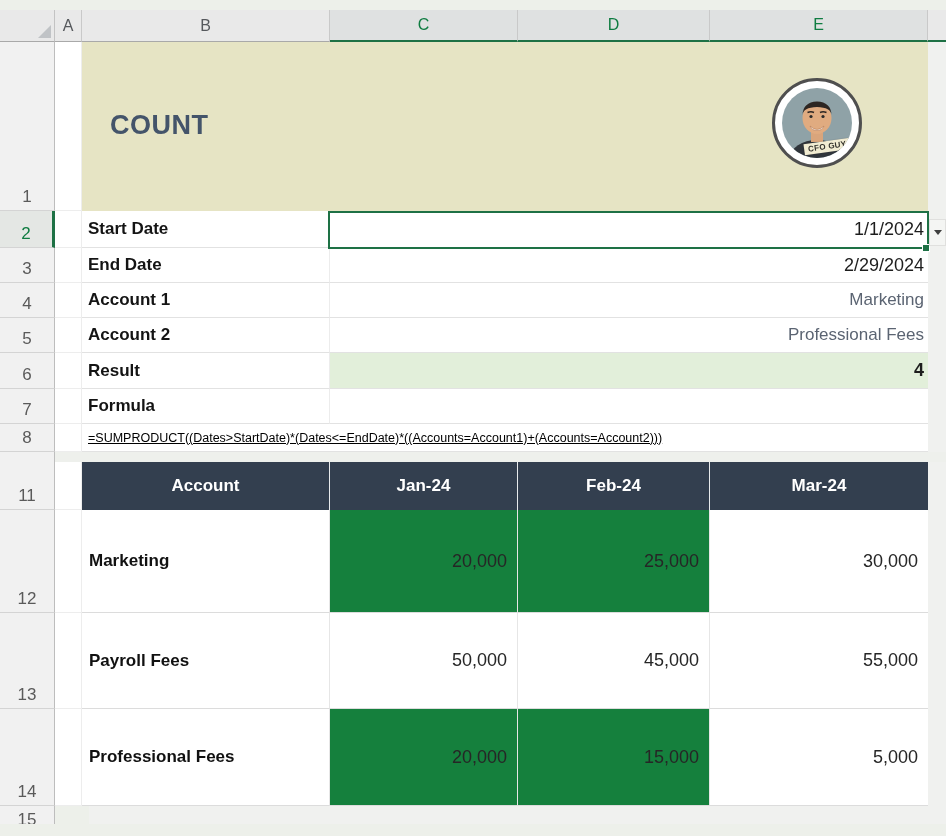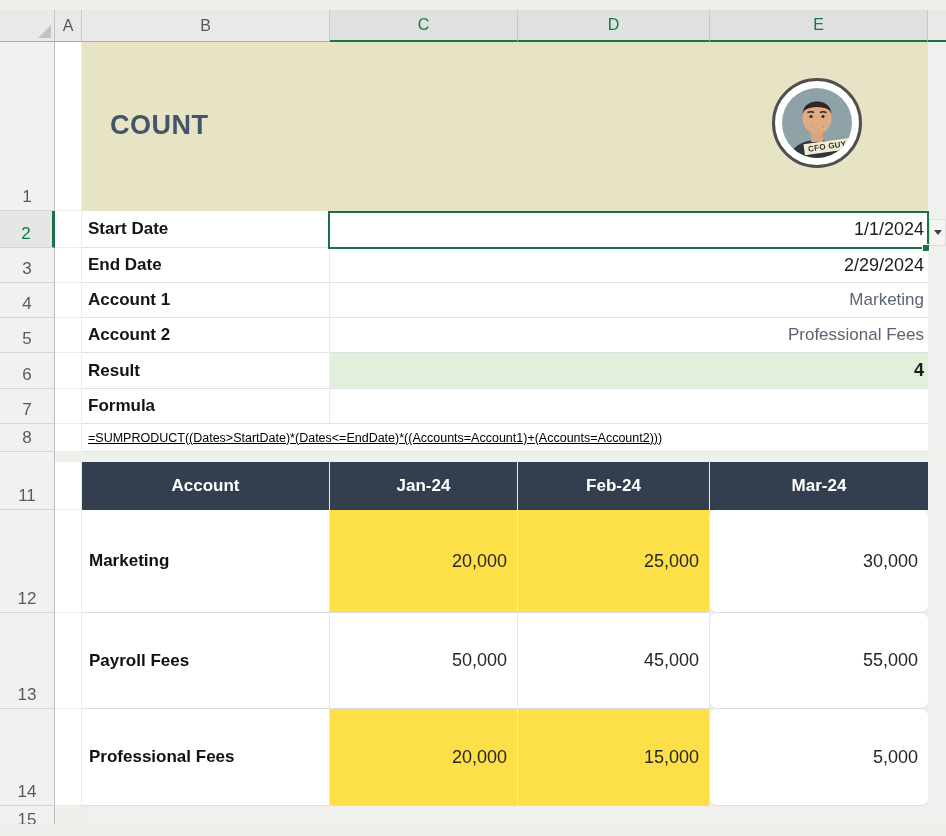--- a/index.html
+++ b/index.html
@@ -76,22 +76,22 @@
   .th{background:#333f4f; color:#fff; font-weight:bold; font-size:17px;
     display:flex; align-items:center; justify-content:center; border-right:1px solid #e8eaec;}
   .th.last{border-right:none;}
 
   
   .h-r12{height:103px;} .h-r13{height:96px;} .h-r14{height:97px;}
   .acct{width:248px; background:#fff; border-bottom:1px solid #dcdcdc; border-right:1px solid #e6e6e6;
     display:flex; align-items:center; padding-left:7px; font-weight:bold; font-size:17px; color:#111;}
   .num{display:flex; align-items:center; justify-content:flex-end; padding-right:10px;
     font-size:18px; color:#262626; background:#fff; border-bottom:1px solid #dcdcdc; border-right:1px solid #e6e6e6;}
-  .num.greenfill{background:#fde047;}
-  .num.last{border-right:none;border-radius:7px;}
+  .num.greenfill{background:#15803d;}
+  .num.last{border-right:none;}
 
   
   .r15{height:18px; overflow:hidden;gap:34px;}
   .r15 .gut{border-bottom:none; align-items:flex-start; padding-top:4px;}
   .r15main{flex:1; background:#f0f1ef;}
 </style>
 </head>
 <body>
 
 <div class="sheet">

